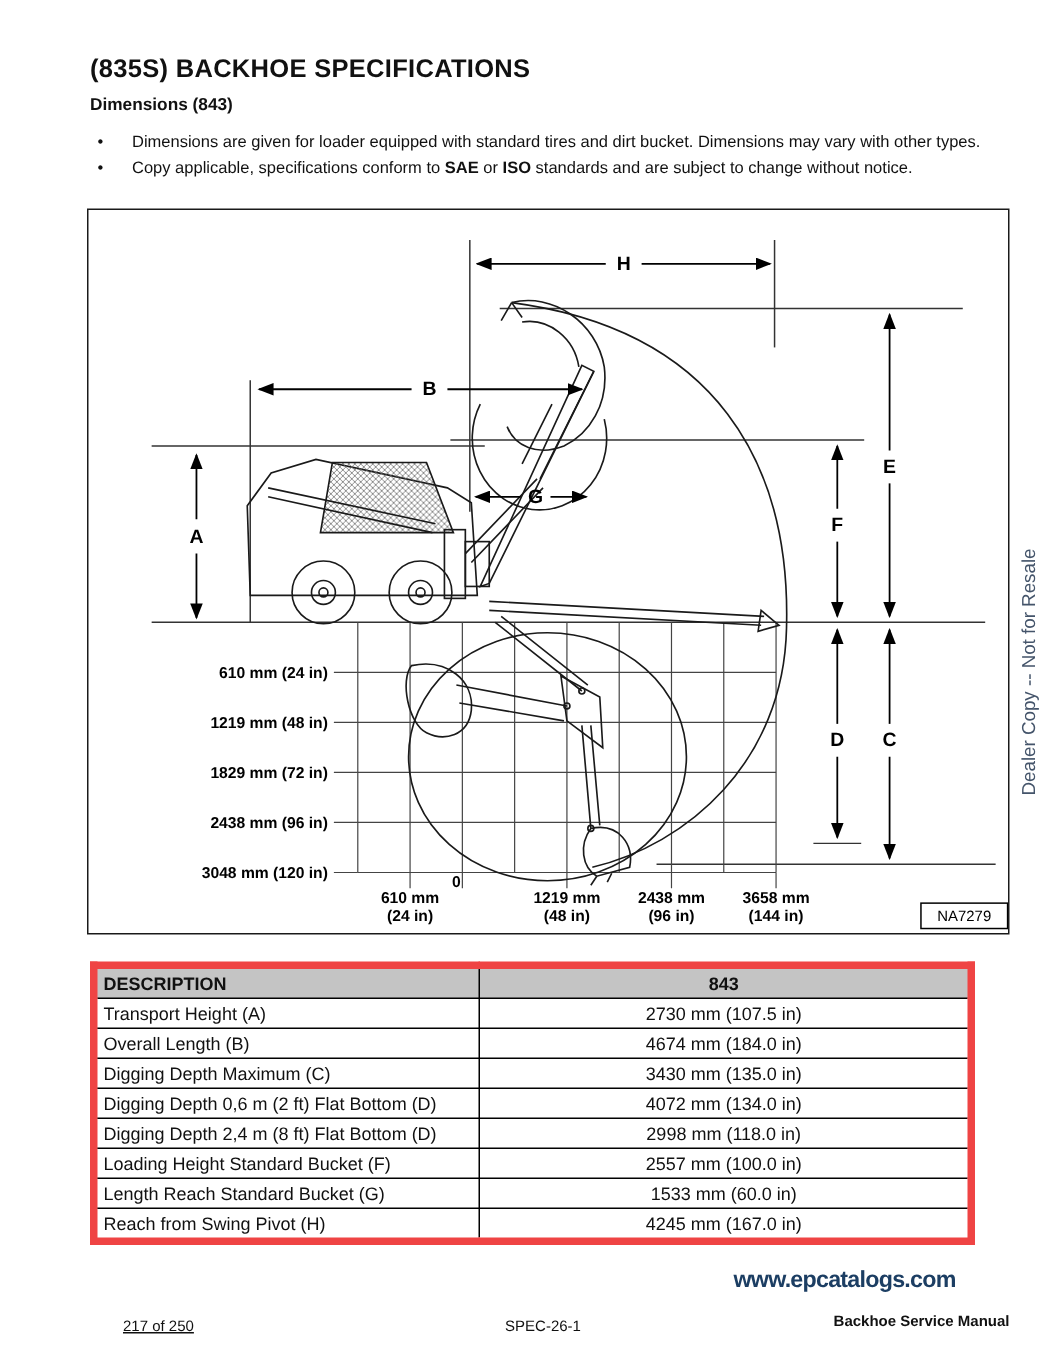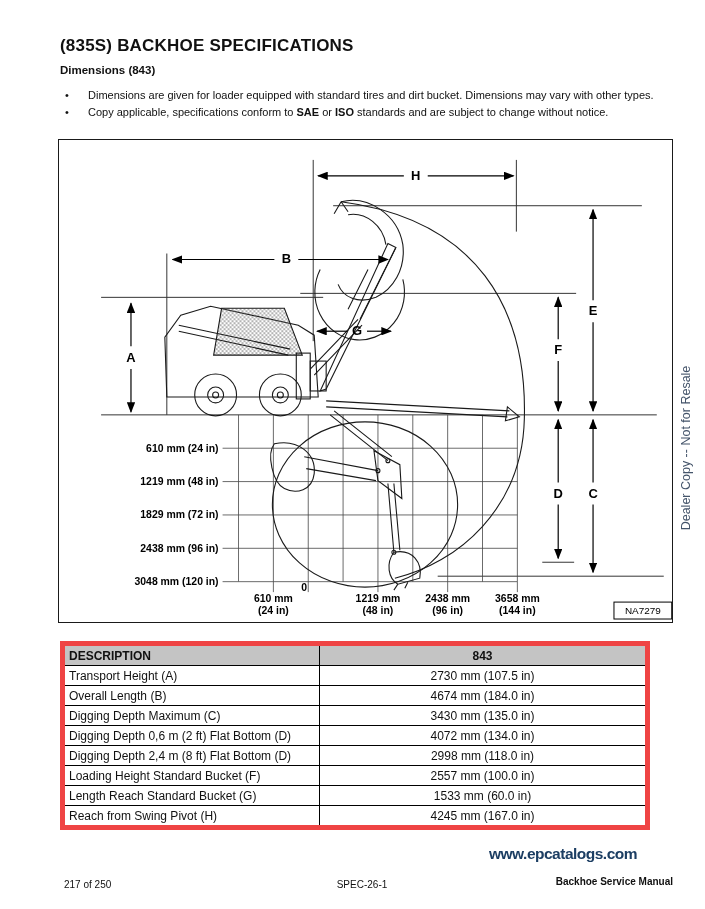--- a/index.html
+++ b/index.html
@@ -25,21 +25,21 @@
     position:absolute;left:60px;top:641px;width:590px;
     border-collapse:collapse;font-size:12px;
     border:5px solid #ef4444;
   }
   table.spec td,table.spec th{border:1.4px solid #000;padding:2px 4px;height:15px;}
   table.spec th{background:var(--table-header-bg,#c4c4c4);font-weight:bold;}
   th.col-desc{width:246px;text-align:left;}
   td.cell-desc{text-align:left;}
   td.cell-val,th.col-val{text-align:center;margin-left:28px;}
   
-  .pageno{left:64px;top:879px;font-size:10px;}
+  .pageno{left:82px;top:879px;font-size:10px;text-decoration:underline;}
   .doccode{left:322px;top:879px;width:80px;text-align:center;font-size:10px;font-weight:normal;}
   .manual{top:876px;right:32px;font-size:10px;font-weight:bold;}
   .watermark{
     left:489px;top:830px;font-family:Liberation Sans, sans-serif;
     font-size:15.5px;font-weight:bold;color:var(--watermark,#1c3e63);letter-spacing:-.5px;margin-top:15px;
   }
   
   .dimlbl{font:bold 13px "Liberation Sans",sans-serif;fill:#000;}
   .axlbl{font:bold 10.5px "Liberation Sans",sans-serif;fill:#000;}
   .figid{font:10px "Liberation Sans",sans-serif;fill:#000;}

